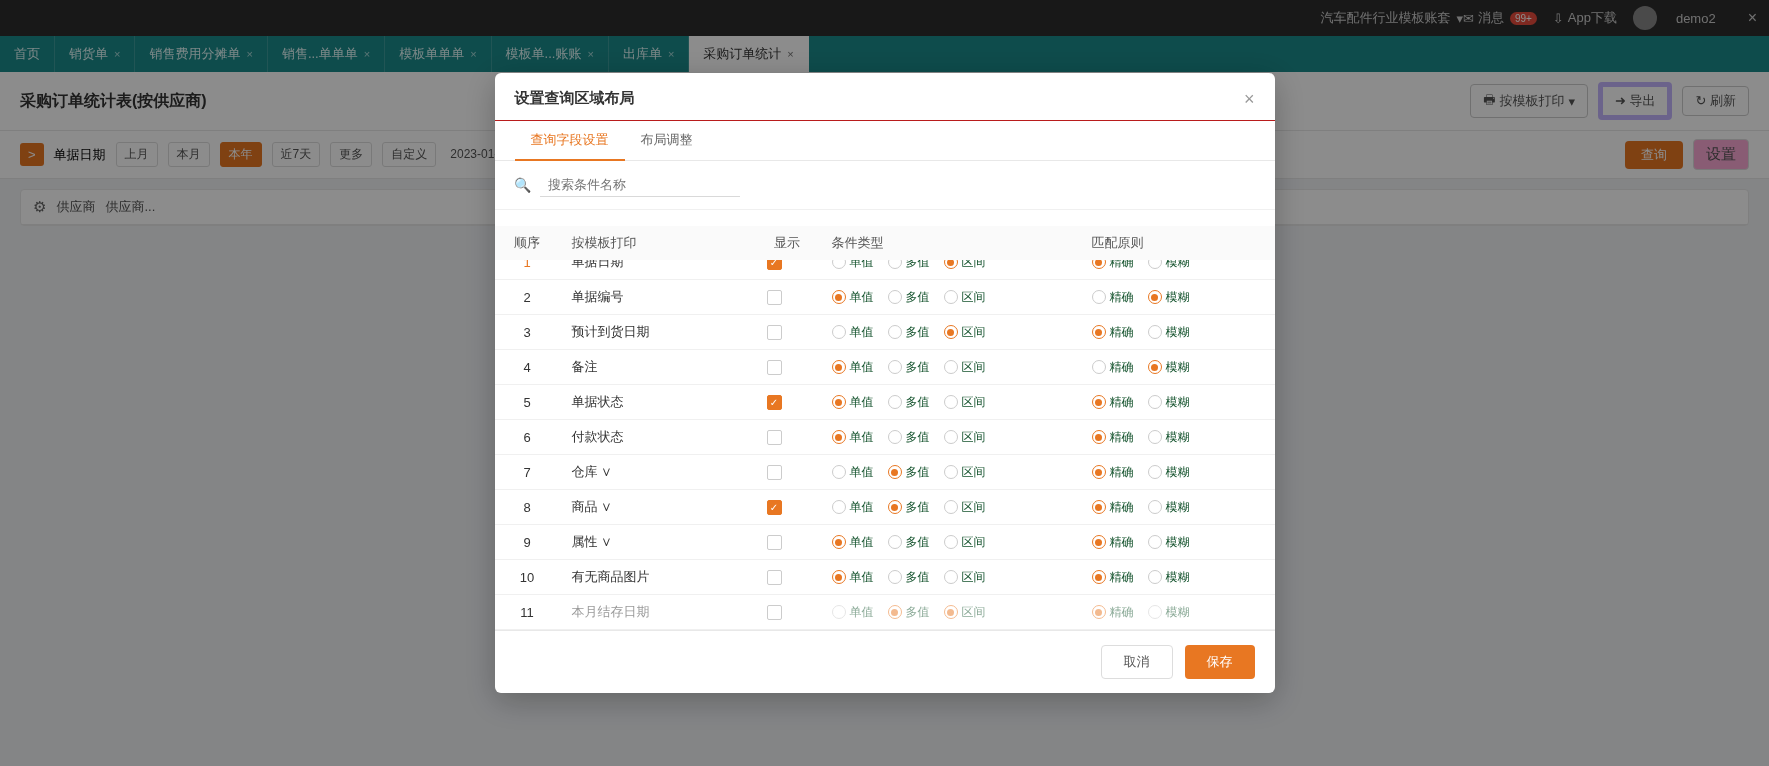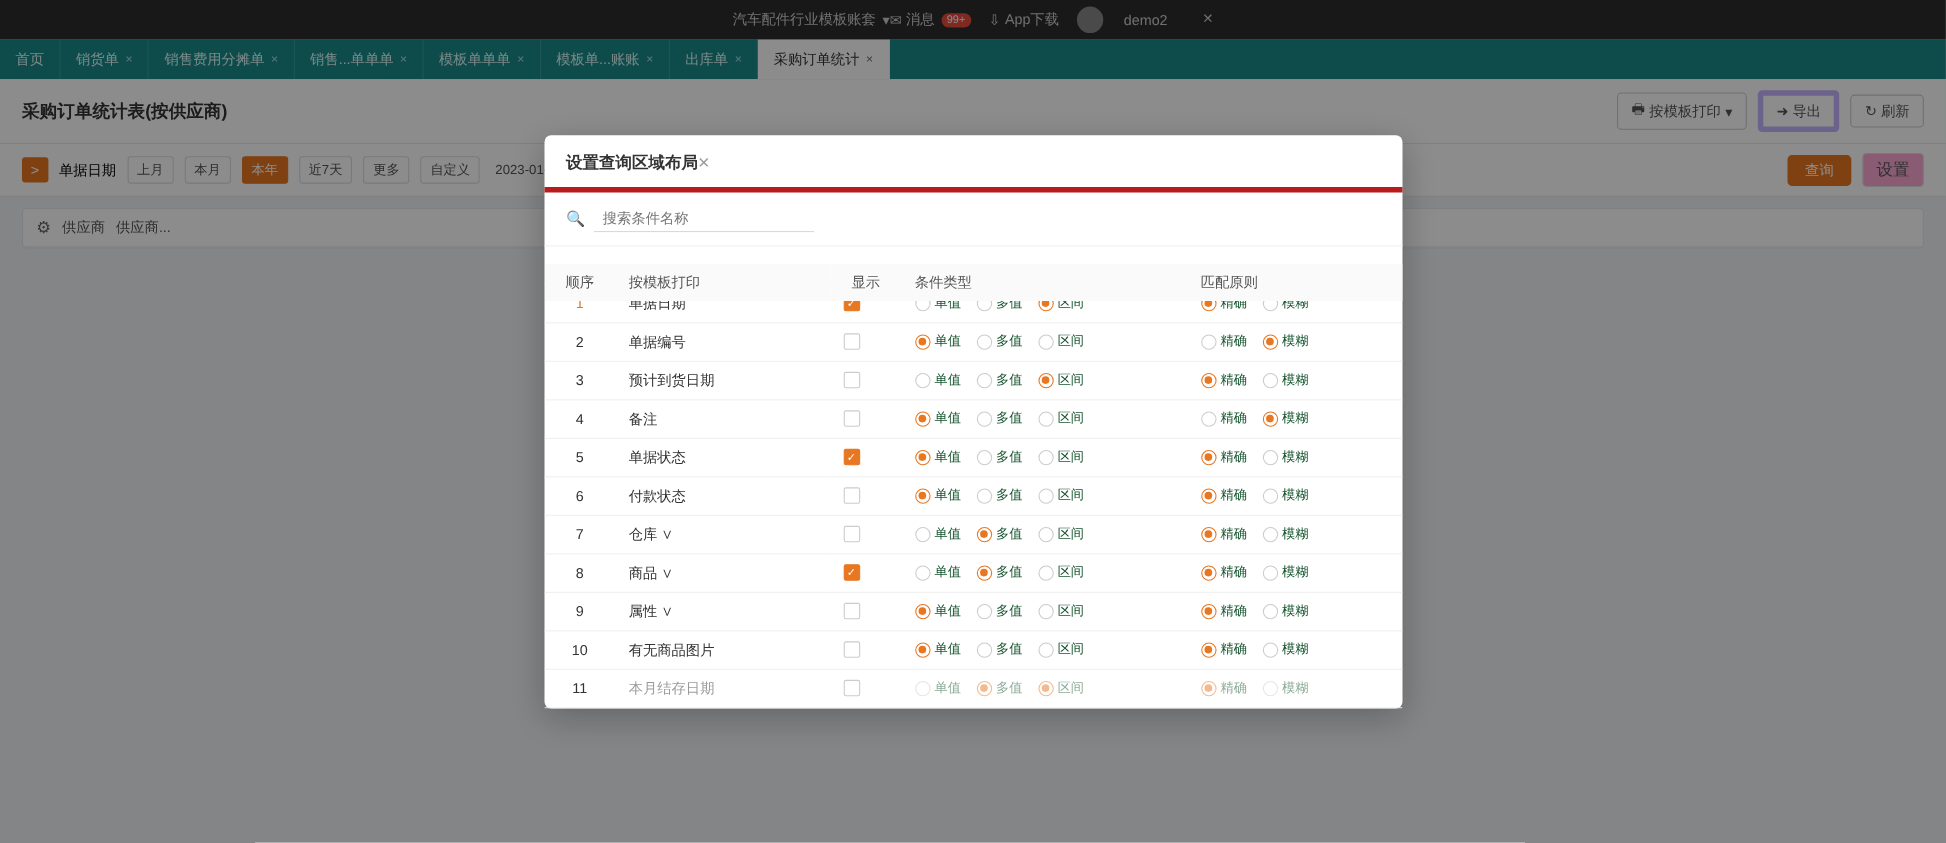--- a/index.html
+++ b/index.html
@@ -4,21 +4,21 @@
   <style>
     * { box-sizing: border-box; margin: 0; padding: 0; }
     body { font-family: 'Microsoft YaHei', Arial, sans-serif; font-size: 13px; background: #f0f2f5; overflow: hidden; }
 
     
     .top-bar {
       background: #2d2d2d;
       height: 36px;
       display: flex;
       align-items: center;
-      justify-content: center;
+      justify-content: flex-end;
       padding: 0 12px;
       color: #ccc;
     }
     .top-bar-left { font-size: 13px; display: flex; align-items: center; gap: 6px; }
     .top-bar-right { display: flex; align-items: center; gap: 16px; font-size: 13px; }
     .badge { background: #e74c3c; color: #fff; border-radius: 10px; padding: 1px 5px; font-size: 10px; margin-left: 2px; }
     .top-bar-close { color: #ccc; cursor: pointer; font-size: 16px; margin-left: 16px; }
 
     
     .tab-bar {
@@ -105,24 +105,24 @@
       background: #fff;
       border-radius: 6px;
       width: 780px;
       max-height: 660px;
       display: flex;
       flex-direction: column;
       box-shadow: 0 8px 32px rgba(0,0,0,0.25);
     }
     .modal-header {
       padding: 16px 20px 12px;
-      border-bottom: 5px solid #b91c1c;
-      display: flex;
-      align-items: center;
-      justify-content: flex-start;
+      border-bottom: 1px solid #b91c1c;
+      display: flex;
+      align-items: center;
+      justify-content: space-between;
     }
     .modal-title { font-size: 15px; font-weight: 600; color: #333; }
     .modal-close { cursor: pointer; color: #999; font-size: 18px; line-height: 1; }
 
     
     .modal-tabs {
       display: flex;
       padding: 0 20px;
       border-bottom: 1px solid #e8e8e8;
     }
@@ -317,20 +317,28 @@
   </div>
 
   <div class="overlay">
     <div class="modal">
 
       <div class="modal-header">
         <span class="modal-title">设置查询区域布局</span>
         <span class="modal-close">×</span>
       </div>
 
+      <div class="modal-tabs">
+        <div class="modal-tab active">
+          <span>查询字段设置</span>
+        </div>
+        <div class="modal-tab">
+          <span>布局调整</span>
+        </div>
+      </div>
 
       <div class="modal-search">
         <span class="search-icon">🔍</span>
         <input class="modal-search-input" type="text" placeholder="搜索条件名称" style="">
       </div>
 
       <div class="modal-table">
         <table>
           <thead>
             <tr>
@@ -724,16 +732,20 @@
                       <div class="radio-circle"></div>
                       <span class="radio-label">模糊</span>
                     </label>
                   </div>
                 </td>
               </tr>
             </tbody>
         </table>
       </div>
 
+      <div class="modal-footer">
+        <button class="btn-cancel">取消</button>
+        <button class="btn-save">保存</button>
+      </div>
     </div>
   </div>
 
 </div>
 
 </body></html>

